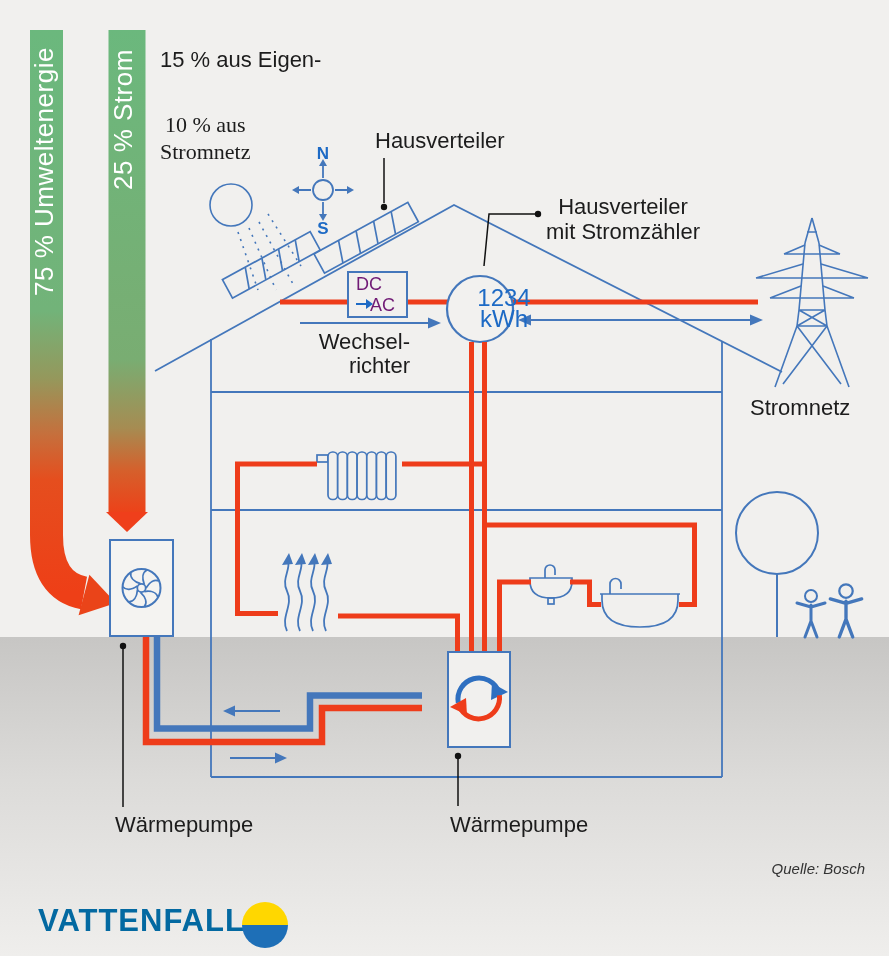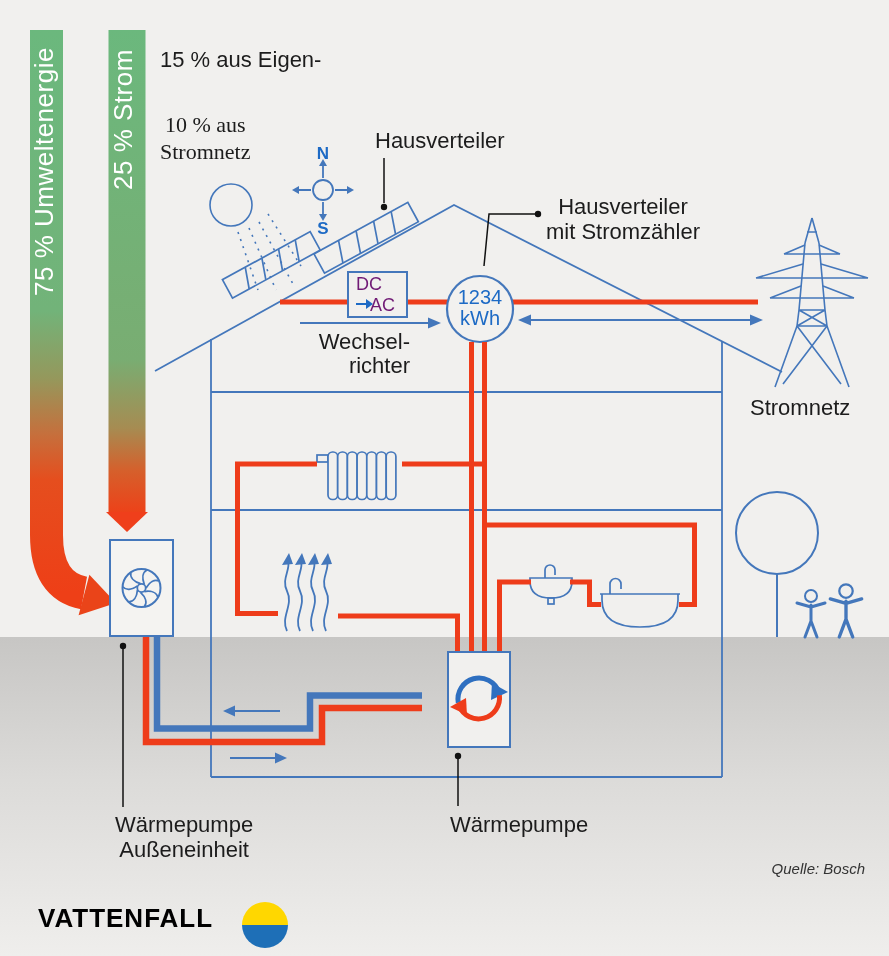--- a/index.html
+++ b/index.html
@@ -6,31 +6,31 @@
   .stage{position:relative;width:889px;height:956px;background:#f1f0ee;overflow:hidden;
          font-family:"Liberation Sans",sans-serif;color:#1c1c1c;}
   .ground{position:absolute;left:0;top:637px;width:889px;height:319px;
           background:linear-gradient(180deg,#c7c6c4 0%,#dcdbd9 45%,#efeeec 100%);}
   svg.art{position:absolute;left:0;top:0;}
   .txt{position:absolute;font-size:22px;line-height:27px;text-align:center;}
   .vlabel{position:absolute;writing-mode:vertical-rl;transform:rotate(180deg);
           color:#fff;font-size:26px;letter-spacing:.5px;}
   .right{text-align:right;}
   .meter-txt{position:absolute;left:447px;top:287px;width:66px;text-align:center;
-             color:#1d6ac5;font-size:20px;line-height:21px;font-weight:500;}
+             color:#1d6ac5;font-size:24px;line-height:21px;font-weight:500;padding-left:24px;}
   .dcac{position:absolute;left:348px;top:272px;width:59px;height:45px;
         color:#701a75;font-size:18px;line-height:21px;font-weight:500;padding:2px 0 0 8px;box-sizing:border-box;}
   .arr{display:inline-block;width:11px;height:2px;background:#1d6ac5;position:relative;
        margin:0 3px 4px 0;vertical-align:middle;}
   .arr:after{content:'';position:absolute;right:-6px;top:-4px;border-left:7px solid #1d6ac5;
        border-top:5px solid transparent;border-bottom:5px solid transparent;}
   .compass-letter{position:absolute;width:26px;text-align:center;color:#1d6ac5;
        font-size:17px;font-weight:600;}
-  .brand{position:absolute;left:38px;top:903px;font-size:26px;font-weight:800;
-         letter-spacing:1px;color:#000000;}
+  .brand{position:absolute;left:38px;top:903px;font-size:31px;font-weight:800;
+         letter-spacing:1px;color:#0369a1;}
   .logo-circle{position:absolute;left:242px;top:902px;width:46px;height:46px;border-radius:50%;
          background:linear-gradient(180deg,#ffd700 50%,#1e6fb7 50%);}
   .source{position:absolute;right:24px;top:860px;font-size:15px;font-style:italic;color:#333;}
 </style>
 </head>
 <body>
 
 <div class="stage">
 
   <div class="ground"></div>
@@ -269,21 +269,20 @@
     <div>kWh</div>
   </div>
 
   <div class="compass-letter" style="left:310px;top:144px;">N</div>
   <div class="compass-letter" style="left:310px;top:219px;">S</div>
 
   <div class="txt" style="left:750px;top:394px;">Stromnetz</div>
 
   <div class="txt" style="left:115px;top:812px;line-height:25px;">
     <div>Wärmepumpe</div>
-    <div>Außeneinheit</div>
   </div>
   <div class="txt" style="left:450px;top:812px;line-height:25px;">
     <div>Wärmepumpe</div>
   </div>
 
   <div class="brand">VATTENFALL</div>
   <div class="logo-circle"></div>
   <div class="source">Quelle: Bosch</div>
 
 </div>

